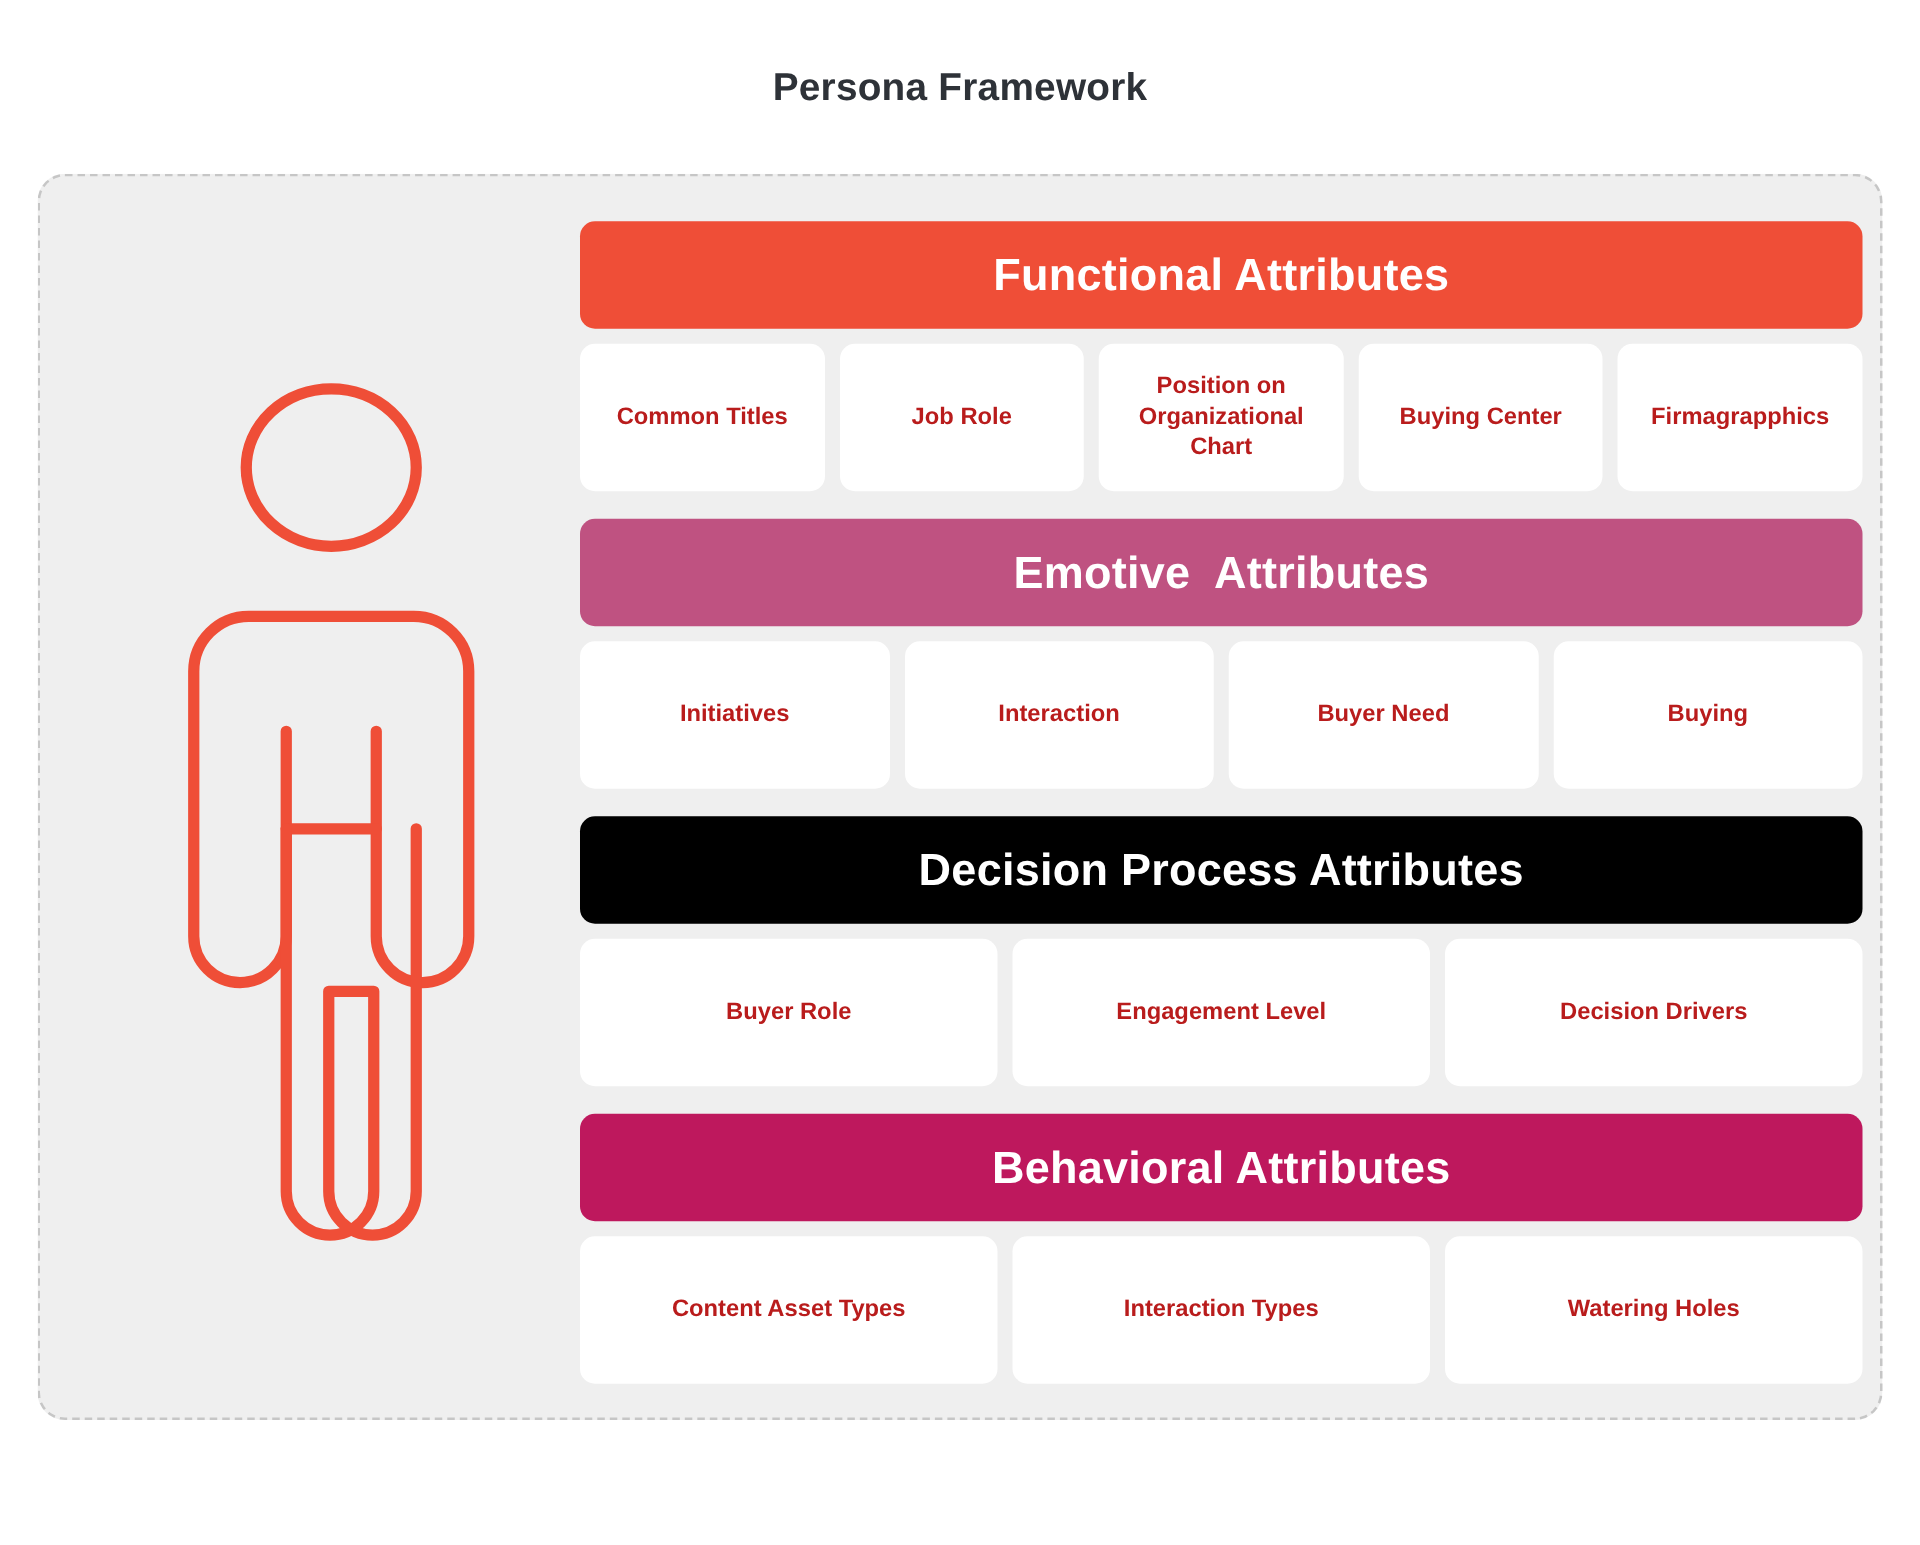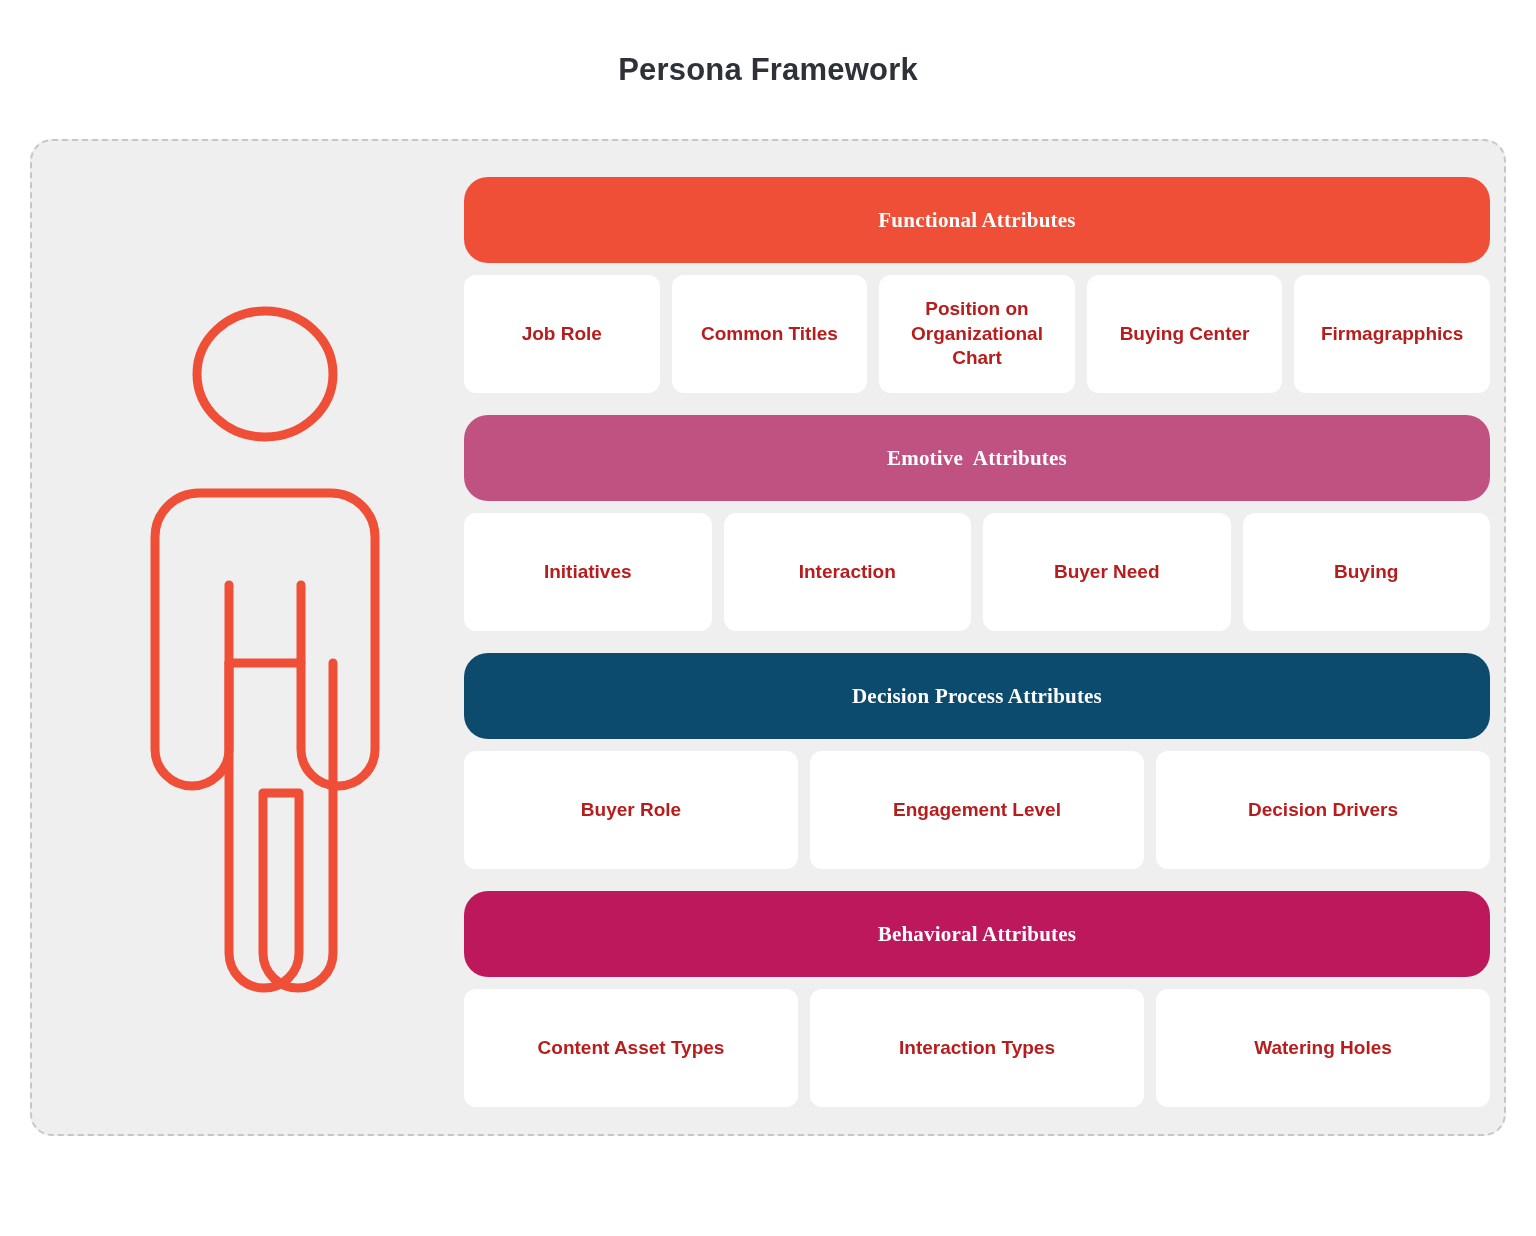--- a/index.html
+++ b/index.html
@@ -70,30 +70,29 @@
 
   .group {
     margin-bottom: 22px;
   }
   .group:last-child {
     margin-bottom: 0;
   }
 
   .group-header {
     height: 86px;
-    border-radius: 24px;
+    border-radius: 12px;
     display: flex;
     align-items: center;
     justify-content: center;
     color: #ffffff;
-    font-size: 21px;
+    font-size: 36px;
     font-weight: bold;
     letter-spacing: 0.2px;
     white-space: pre;
-    font-family: Liberation Serif, serif;
   }
 
   .group-items {
     display: flex;
     gap: 12px;
     margin-top: 12px;
   }
 
   .attr-card {
     flex: 1 1 0;
@@ -150,40 +149,40 @@
                  a 35 35 0 0 0 70 0
                  v -290"></path>
       </svg>
     </div>
 
     <div class="groups">
 
       <div class="group">
         <div class="group-header" style="background:#ef4e37">Functional Attributes</div>
         <div class="group-items">
+          <div class="attr-card">Common Titles</div>
           <div class="attr-card">Job Role</div>
-          <div class="attr-card">Common Titles</div>
           <div class="attr-card">Position on Organizational Chart</div>
           <div class="attr-card">Buying Center</div>
           <div class="attr-card">Firmagrapphics</div>
         </div>
       </div>
 
       <div class="group">
         <div class="group-header" style="background:#bf5281">Emotive  Attributes</div>
         <div class="group-items">
           <div class="attr-card">Initiatives</div>
           <div class="attr-card">Interaction</div>
           <div class="attr-card">Buyer Need</div>
           <div class="attr-card">Buying</div>
         </div>
       </div>
 
       <div class="group">
-        <div class="group-header" style="background:#0c4a6e">Decision Process Attributes</div>
+        <div class="group-header" style="background:#000000">Decision Process Attributes</div>
         <div class="group-items">
           <div class="attr-card">Buyer Role</div>
           <div class="attr-card">Engagement Level</div>
           <div class="attr-card">Decision Drivers</div>
         </div>
       </div>
 
       <div class="group">
         <div class="group-header" style="background:#be185d">Behavioral Attributes</div>
         <div class="group-items">

